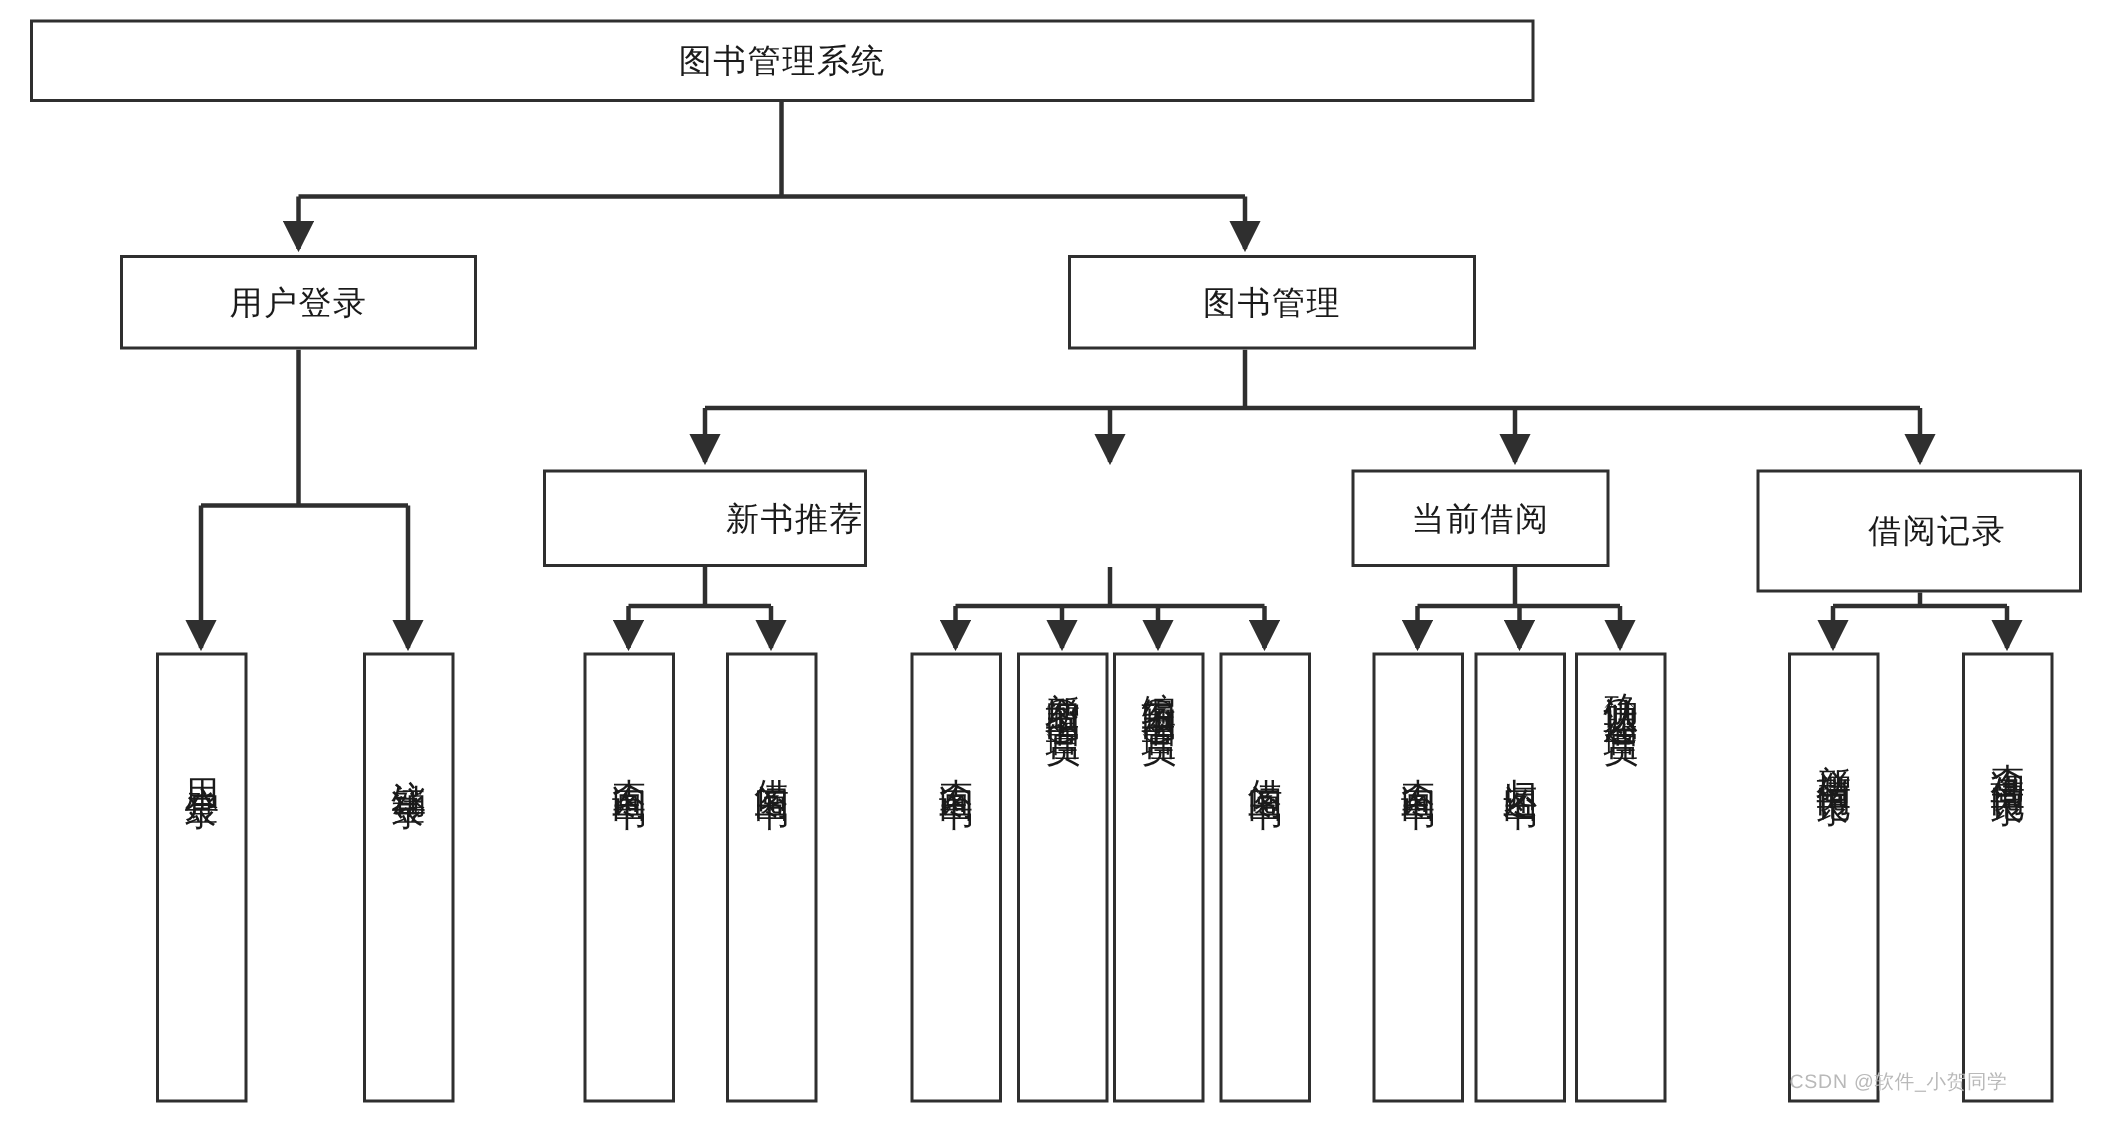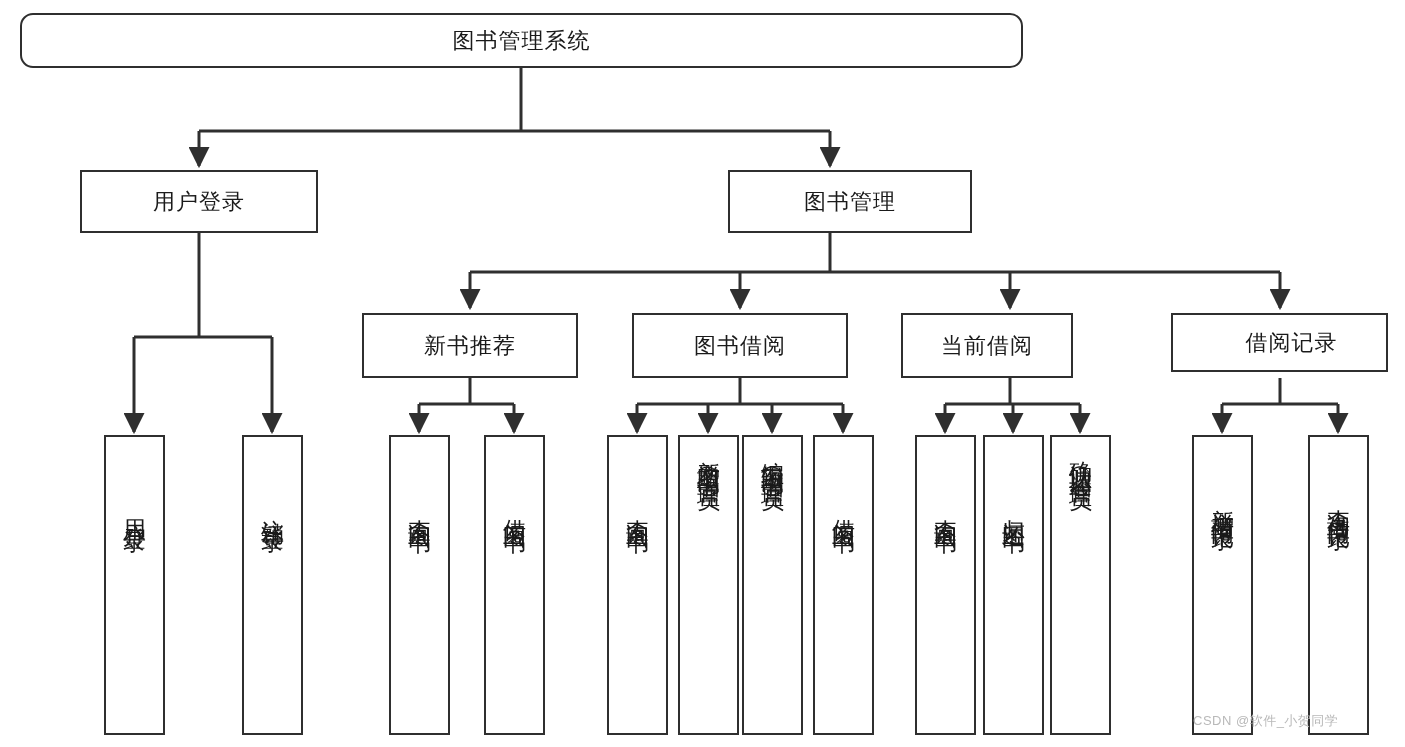--- a/index.html
+++ b/index.html
@@ -114,41 +114,38 @@
       <path d="M 1013 404 L 1013 432" marker-end="url(#arrow)"></path>
       <path d="M 1080 404 L 1080 432" marker-end="url(#arrow)"></path>
 
       <path d="M 1280 378 L 1280 404"></path>
       <path d="M 1222 404 L 1338 404"></path>
       <path d="M 1222 404 L 1222 432" marker-end="url(#arrow)"></path>
       <path d="M 1338 404 L 1338 432" marker-end="url(#arrow)"></path>
     </g>
   </svg>
 
-  <div class="node h" style="left:20px;top:13px;width:1003px;height:55px;border-radius:13px;">
+  <div class="node h" style="left:20px;top:13px;width:1003px;height:55px;">
     <span>图书管理系统</span>
   </div>
 
   <div class="node h" style="left:80px;top:170px;width:238px;height:63px;">
     <span>用户登录</span>
   </div>
-  <div class="node h" style="left:712px;top:170px;width:244px;height:63px;margin-left:16px;">
+  <div class="node h" style="left:712px;top:170px;width:272px;height:63px;">
     <span>图书管理</span>
   </div>
 
-  <div class="node h" style="left:362px;top:313px;width:216px;height:65px;">
+  <div class="node h" style="left:362px;top:313px;width:216px;height:65px;justify-content:flex-end;">
     <span>新书推荐</span>
-  </div>
-  <div class="node h" style="left:632px;top:313px;width:216px;height:65px;">
-    <span>图书借阅</span>
   </div>
   <div class="node h" style="left:901px;top:313px;width:172px;height:65px;">
     <span>当前借阅</span>
   </div>
-  <div class="node h" style="left:1171px;top:313px;width:217px;height:59px;padding-left:24px;">
+  <div class="node h" style="left:1171px;top:313px;width:217px;height:82px;padding-left:24px;">
     <span>借阅记录</span>
   </div>
 
   <div class="node v push2" style="left:104px;top:435px;width:61px;height:300px;">
     <span class="vtext">用户登录</span>
   </div>
   <div class="node v push2" style="left:242px;top:435px;width:61px;height:300px;">
     <span class="vtext">注销登录</span>
   </div>
 

